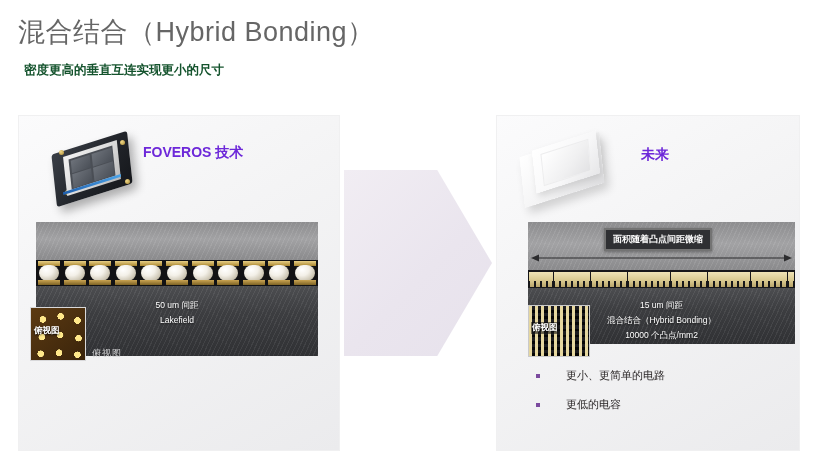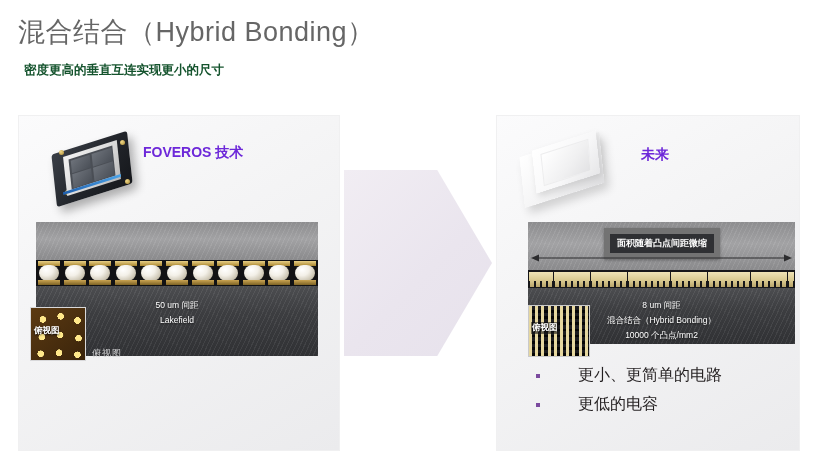--- a/index.html
+++ b/index.html
@@ -190,40 +190,40 @@
   
   #ghost-label{
     position:absolute;left:92px;top:347px;font-size:9px;color:#cfcfd1;
     letter-spacing:1px;white-space:nowrap;
   }
 
   
   #callout-box{
     position:absolute;left:604px;top:228px;
     background:#2f3033;color:#ffffff;font-size:9px;font-weight:700;
-    padding:3px 7px;white-space:nowrap;border:6px solid #737373;
+    padding:3px 7px;white-space:nowrap;border:2px solid #737373;
     box-shadow:0 1px 3px rgba(0,0,0,.35);
   }
   #dim-arrow{position:absolute;left:531px;top:252px;width:261px;height:12px;}
 
   
   #center-arrow{
     position:absolute;left:344px;top:170px;width:148px;height:186px;
     background:linear-gradient(135deg,#f1edf3 0%,#eae5ee 55%,#e7e2ec 100%);
     clip-path:polygon(0 0,63% 0,100% 50%,63% 100%,0 100%);
   }
 
   
   #bullet-list{position:absolute;left:536px;top:368px;width:250px;}
   .bullet-row{display:flex;align-items:flex-start;margin-bottom:15px;}
   .bullet-mark{
     width:4px;height:4px;background:#7b4a9e;margin-top:6px;flex:0 0 auto;
   }
   .bullet-text{
-    margin-left:38px;font-size:16px;color:#231f20;line-height:14px;white-space:nowrap;
+    margin-left:26px;font-size:11px;color:#231f20;line-height:14px;white-space:nowrap;
   }
 </style>
 </head>
 <body>
 
 <div id="page-title">混合结合（Hybrid Bonding）</div>
 <div id="page-subtitle">密度更高的垂直互连实现更小的尺寸</div>
 
 <div id="center-arrow"></div>
 
@@ -509,21 +509,21 @@
 
 <div id="callout-box">面积随着凸点间距微缩</div>
 
 <svg id="dim-arrow" viewBox="0 0 261 12">
   <line x1="6" y1="6" x2="255" y2="6" stroke="#2c2c2e" stroke-width="1.2"></line>
   <polygon points="0,6 8,2.4 8,9.6" fill="#2c2c2e"></polygon>
   <polygon points="261,6 253,2.4 253,9.6" fill="#2c2c2e"></polygon>
 </svg>
 
 <div class="xsec-caption" id="caption-right">
-  <div>8 um 间距</div>
+  <div>15 um 间距</div>
   <div>混合结合（Hybrid Bonding）</div>
   <div>10000 个凸点/mm2</div>
 </div>
 
 <div class="inset" id="inset-right"></div>
 <div class="inset-label" id="inset-label-right">俯视图</div>
 
 <div id="bullet-list">
   <div class="bullet-row">
     <div class="bullet-mark"></div>

